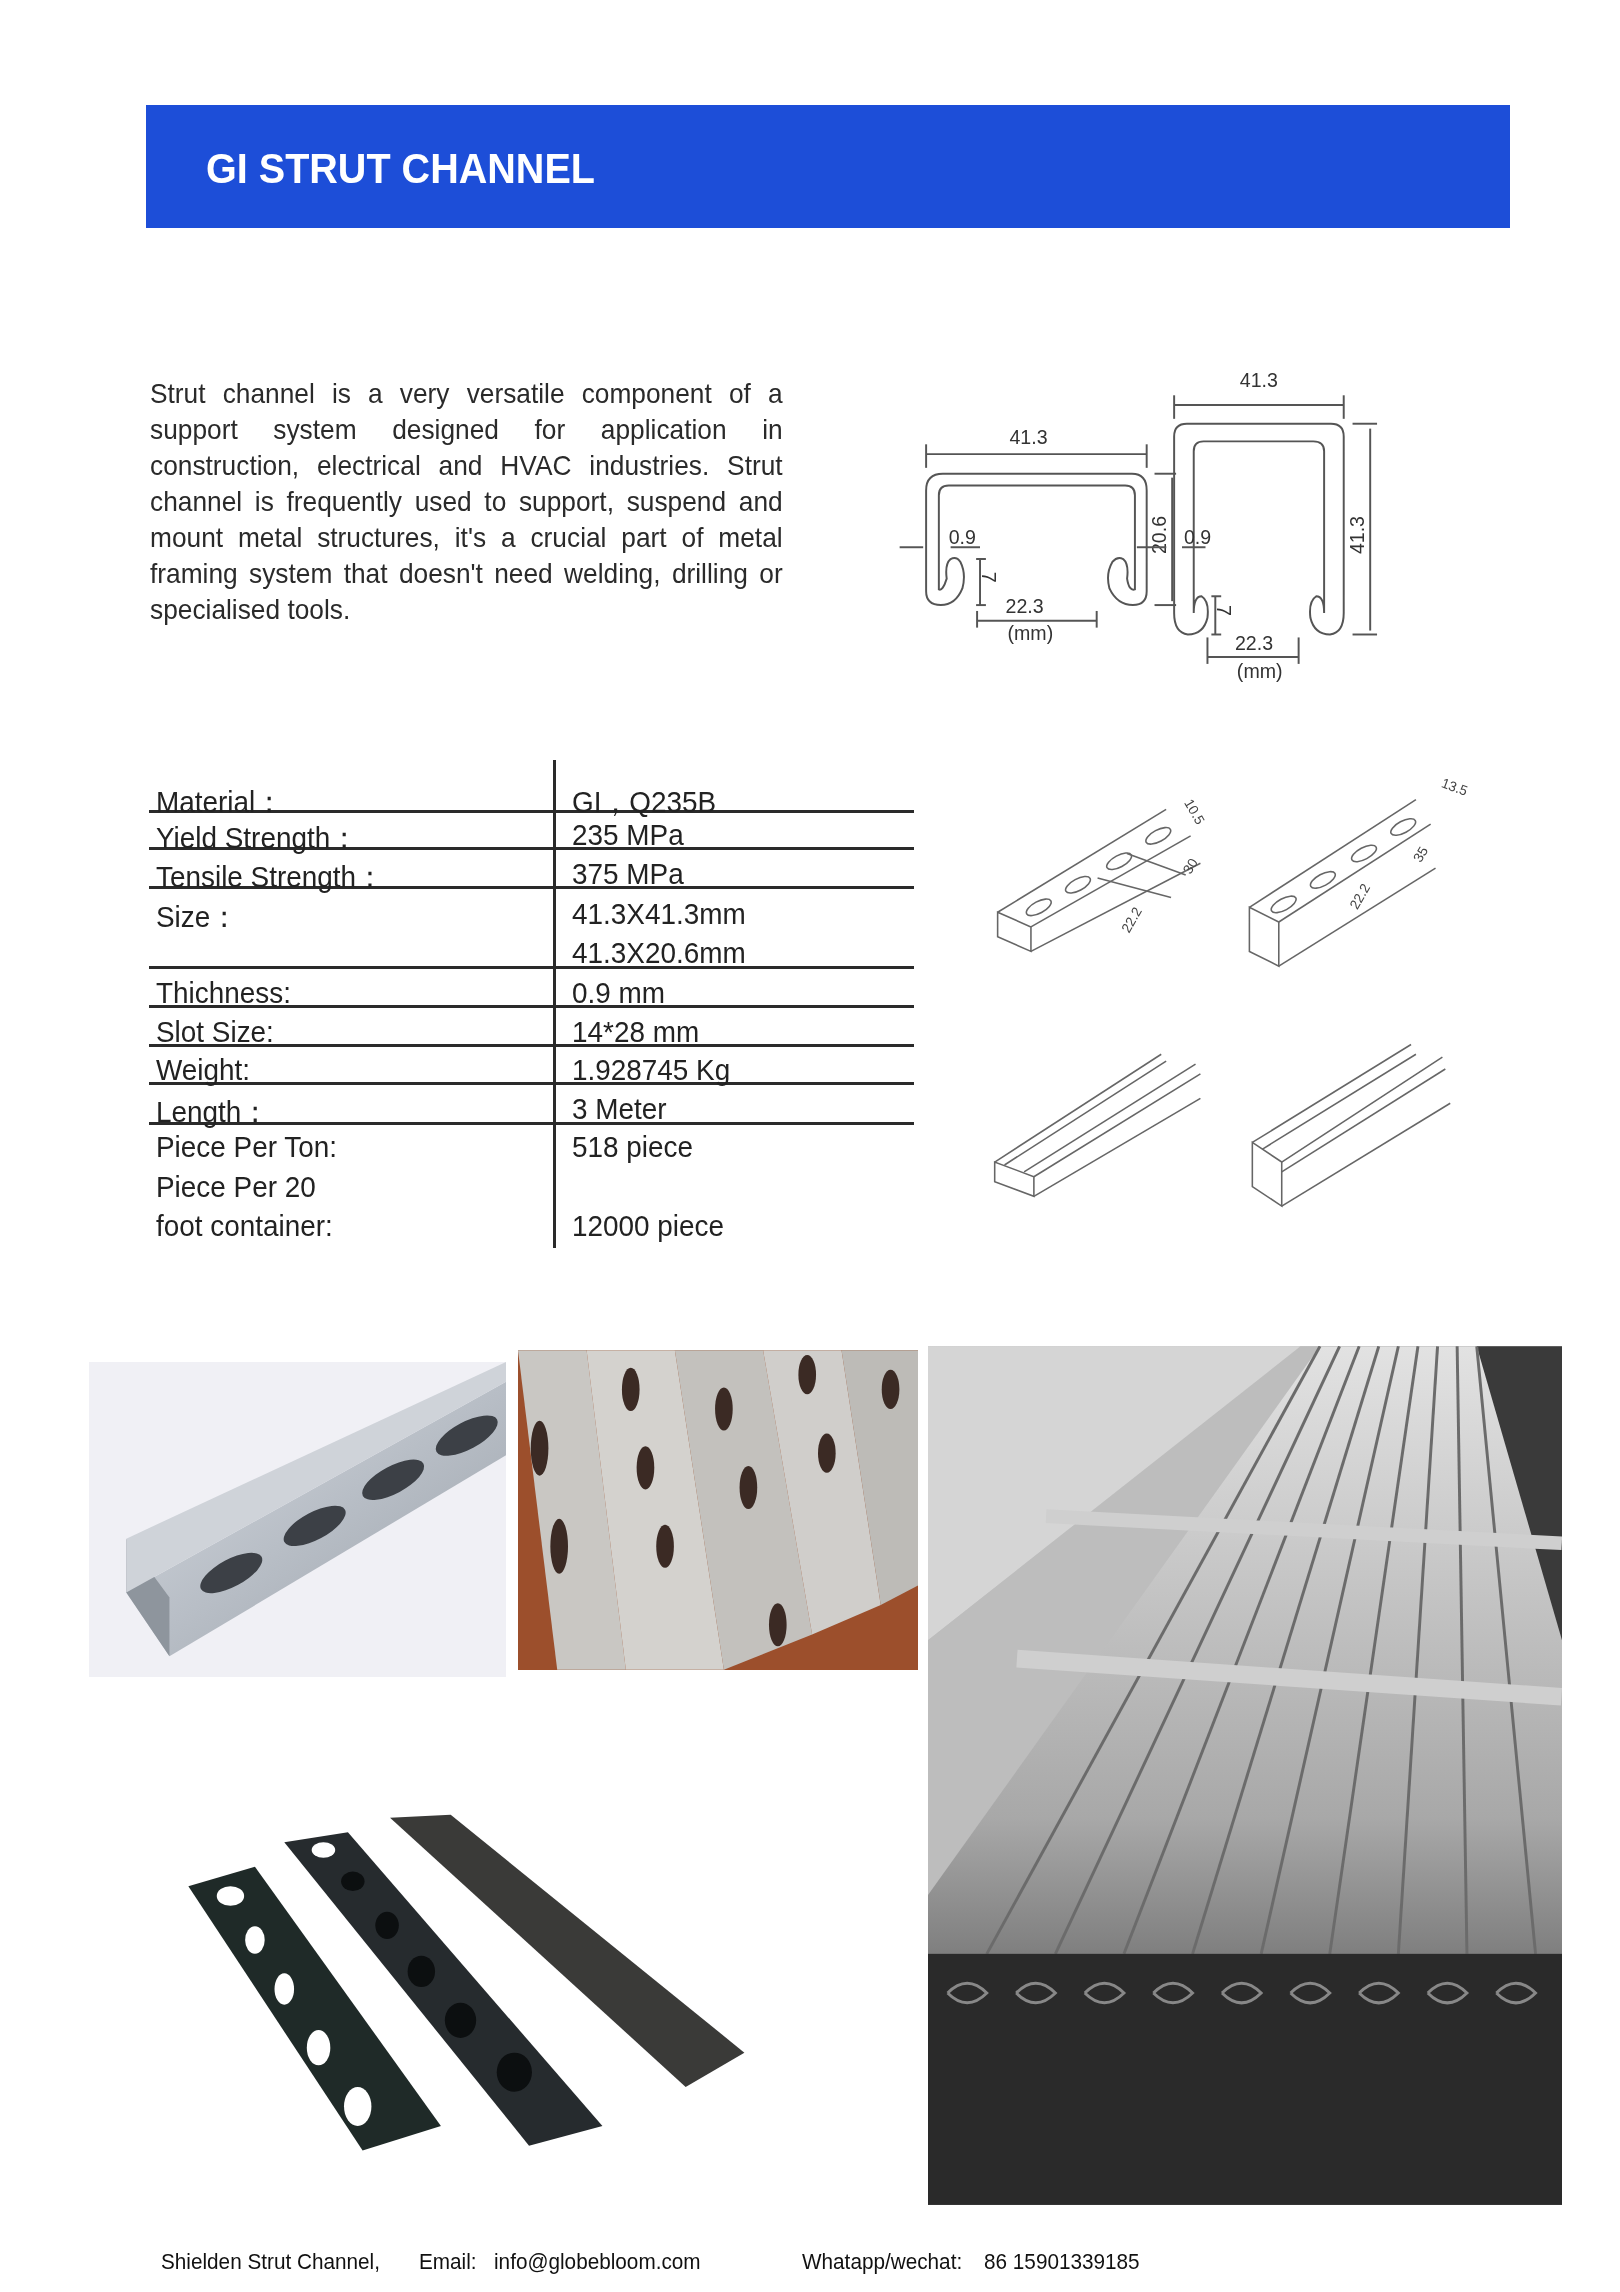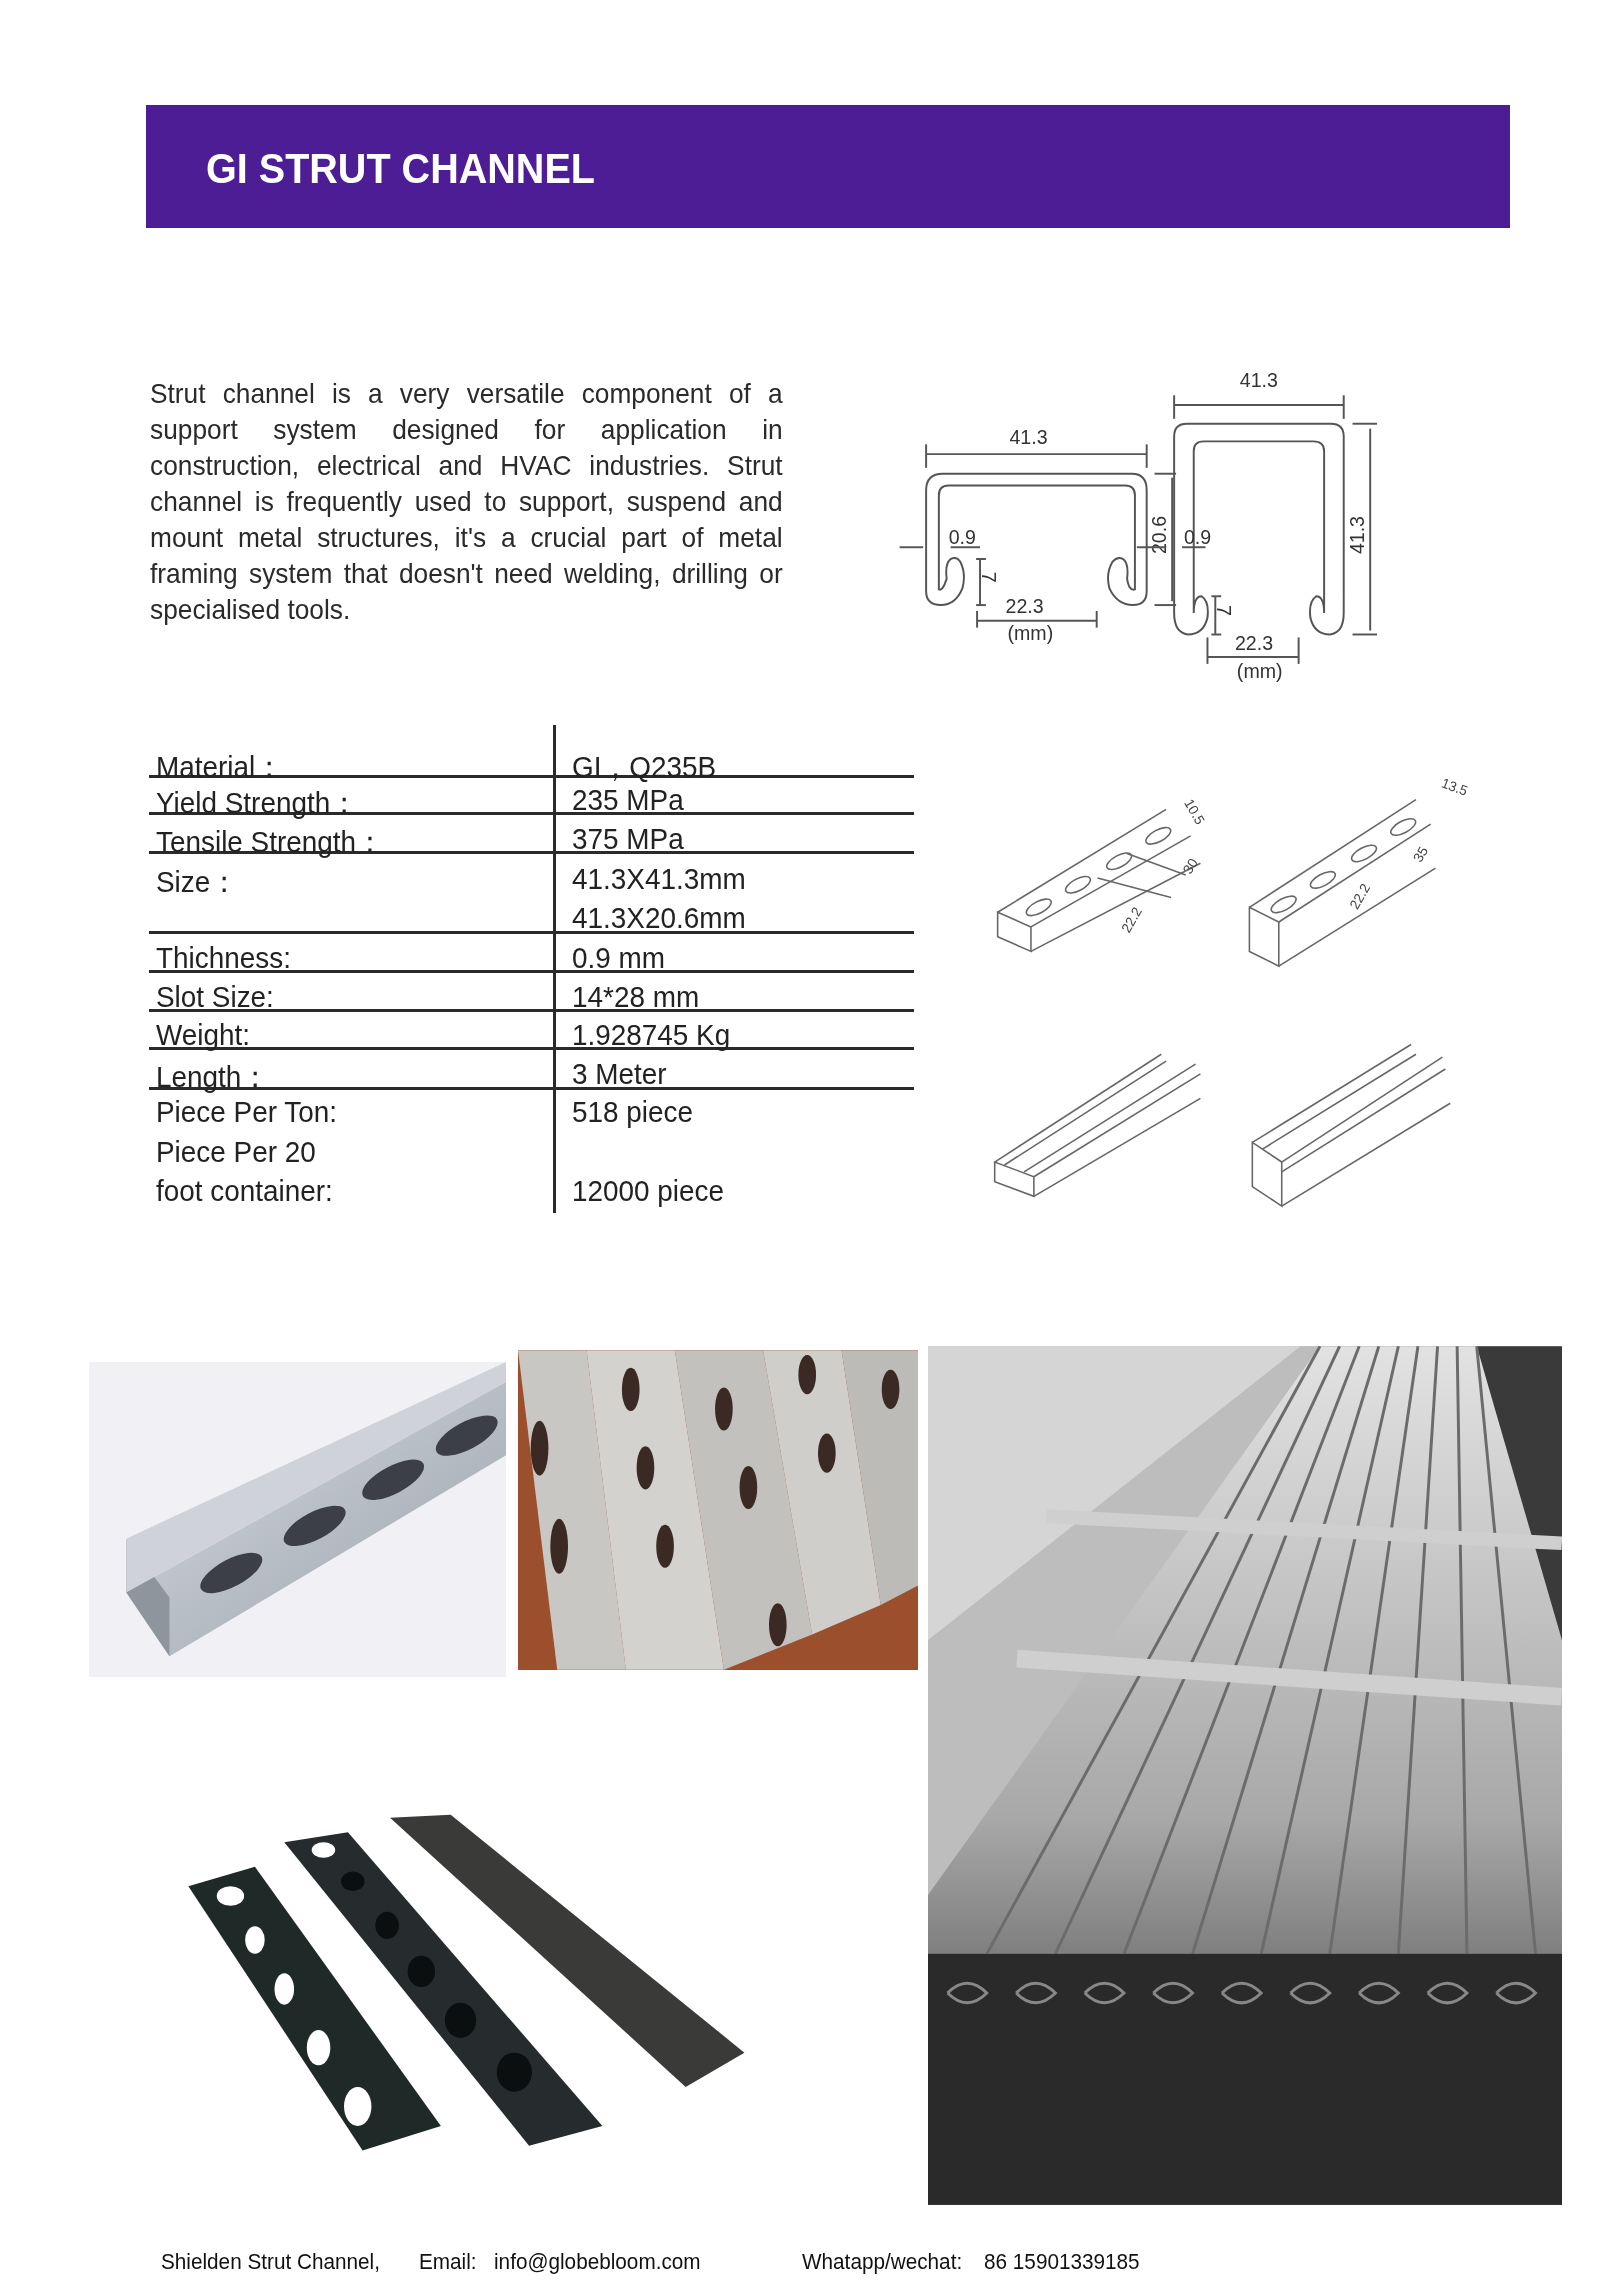--- a/index.html
+++ b/index.html
@@ -1,33 +1,33 @@
 <!DOCTYPE html>
 <html><head>
 <meta charset="utf-8">
 <style>
   html, body { margin: 0; padding: 0; background: #ffffff; }
   body { width: 1620px; height: 2293px; position: relative; overflow: hidden;
          font-family: "Liberation Sans", "DejaVu Sans", sans-serif; color: #222; }
   .abs { position: absolute; }
 
   
-  .banner { left: 146px; top: 105px; width: 1364px; height: 123px; background: #4c1d95; }
+  .banner { left: 146px; top: 105px; width: 1364px; height: 123px; background: #1d4ed8; }
   .banner-title { position: absolute; left: 60px; top: 39px; font-size: 43px; font-weight: bold;
                   color: #ffffff; letter-spacing: 0px; transform: scaleX(0.92); transform-origin: left center; white-space: nowrap; }
 
   
   .desc { left: 150px; top: 376px; width: 659px; font-size: 27.4px; line-height: 36px; color: #2a2a2a;
           text-align: justify; text-align-last: left; transform: scaleX(0.96); transform-origin: left top; }
 
   
   .profiles { left: 882px; top: 358px; width: 647px; height: 353px; }
 
   
-  .spec { left: 149px; top: 725px; width: 765px; height: 490px; }
+  .spec { left: 149px; top: 760px; width: 765px; height: 490px; }
   .spec .vline { position: absolute; left: 404px; top: 0; width: 2.9px; height: 488px; background: #2a2a2a; }
   .spec .hline { position: absolute; left: 0; width: 765px; height: 2.9px; background: #2a2a2a; }
   .spec .lbl { position: absolute; left: 6.9px; font-size: 30px; color: #222; white-space: nowrap;
                transform: scaleX(0.93); transform-origin: left center; }
   .spec .val { position: absolute; left: 423px; font-size: 30px; color: #222; white-space: nowrap;
                transform: scaleX(0.93); transform-origin: left center; }
 
   
   .iso { left: 980px; top: 765px; width: 529px; height: 461px; }
 

